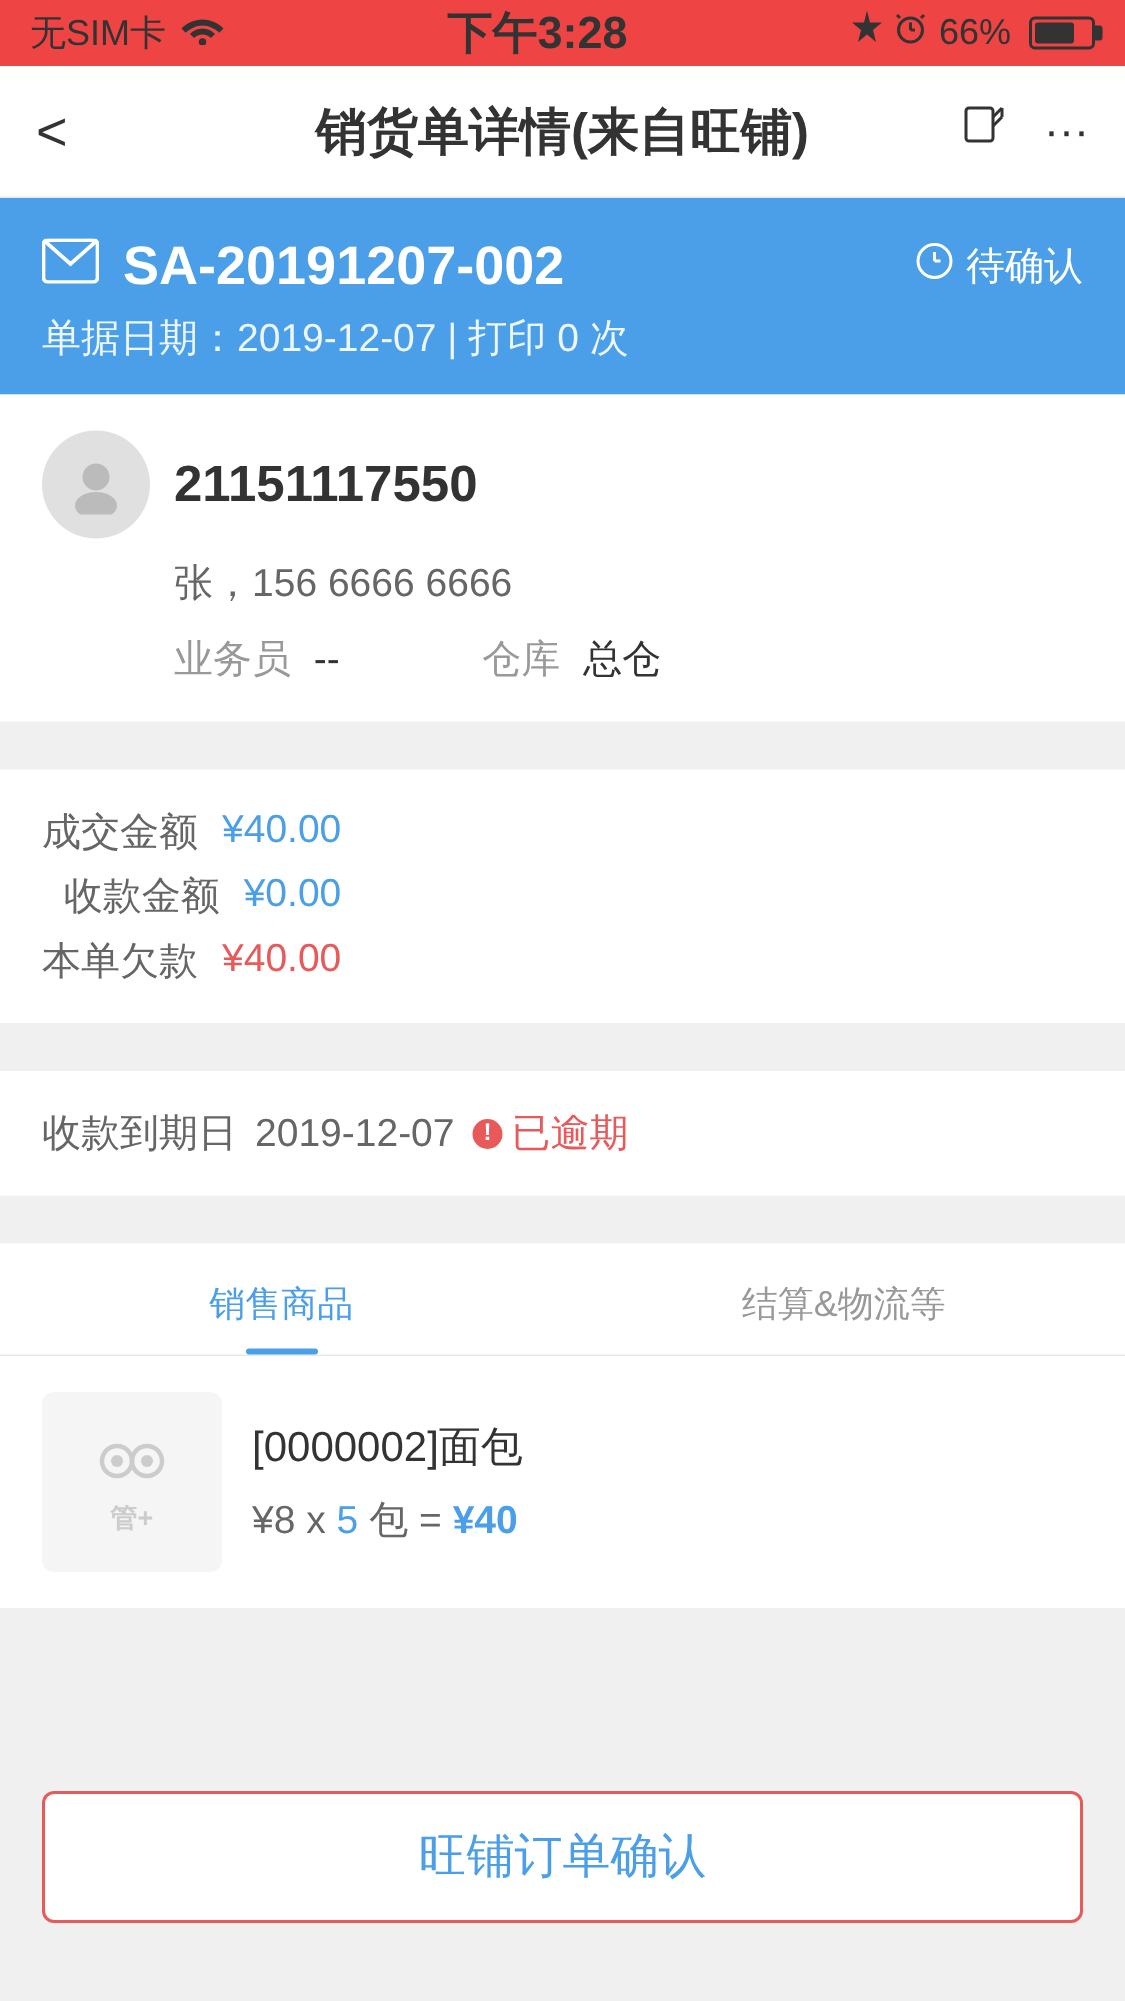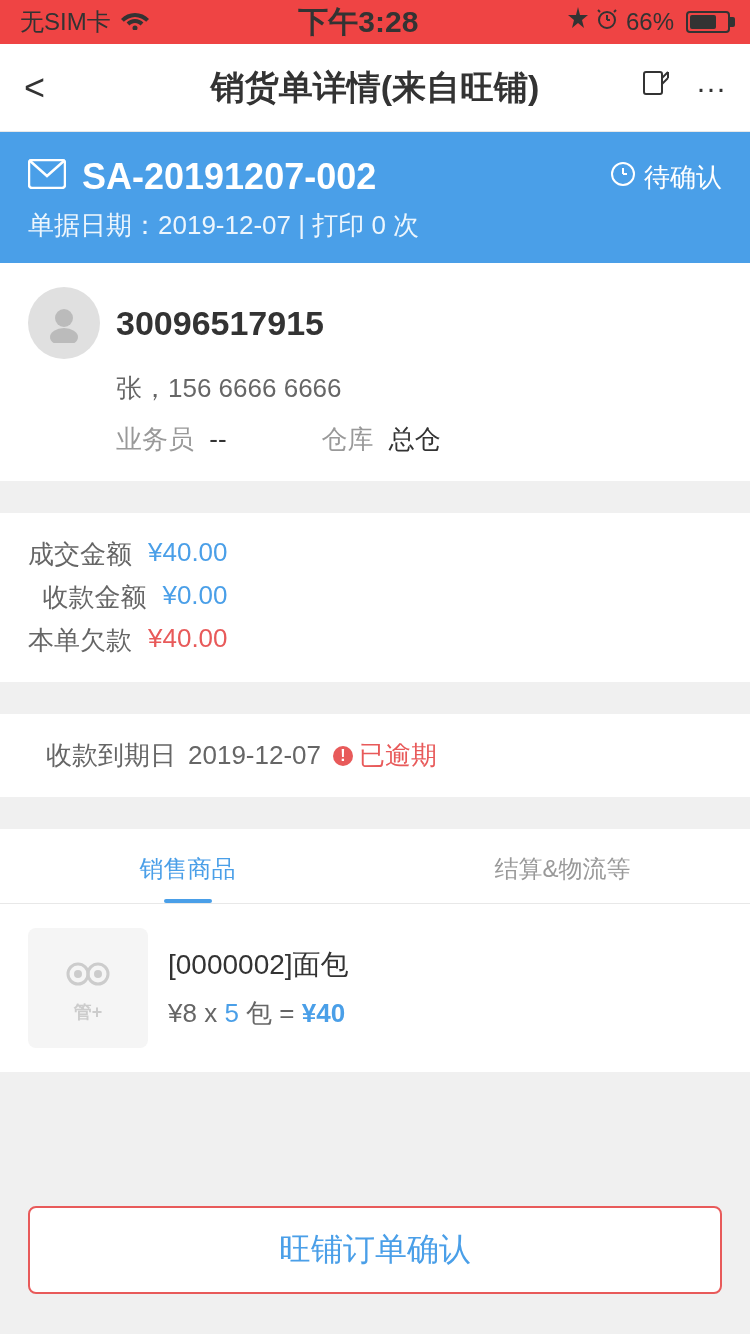--- a/index.html
+++ b/index.html
@@ -196,21 +196,21 @@
       gap: 16px;
       font-size: 26px;
     }
     .amount-label { color: #666; }
     .amount-value { color: #4a9fe8; font-weight: 500; }
     .amount-value.red { color: #e85a5a; }
 
     
     .due-date-card {
       background: #fff;
-      padding: 24px 46px;
+      padding: 24px 28px;
       margin-bottom: 16px;
       display: flex;
       align-items: center;
       gap: 12px;
       font-size: 26px;
       color: #666;
     }
     .overdue-badge {
       display: flex;
       align-items: center;
@@ -303,21 +303,21 @@
 
     
     .content-area {
       min-height: 300px;
       background: #f0f0f0;
     }
 
     
     .bottom-bar {
       position: fixed;
-      bottom: 0;
+      bottom: 12px;
       width: 750px;
       padding: 20px 28px 40px;
       background: #f0f0f0;
     }
     .confirm-btn {
       width: 100%;
       height: 88px;
       border: 2px solid #e85a5a;
       border-radius: 8px;
       background: #fff;
@@ -414,21 +414,21 @@
 </div>
 
 <div class="customer-card">
   <div class="customer-row">
     <div class="avatar">
       <svg class="avatar-svg" viewBox="0 0 40 40">
         <circle cx="20" cy="15" r="9" fill="#bbb"></circle>
         <ellipse cx="20" cy="34" rx="14" ry="9" fill="#bbb"></ellipse>
       </svg>
     </div>
-    <span class="customer-phone">30096517915</span>
+    <span class="customer-phone">21151117550</span>
   </div>
   <div class="customer-name">张，156 6666 6666</div>
   <div class="customer-meta">
     <span>
       <span class="meta-label">业务员</span>
       <span class="meta-value">--</span>
     </span>
     <span>
       <span class="meta-label">仓库</span>
       <span class="meta-value">总仓</span>

